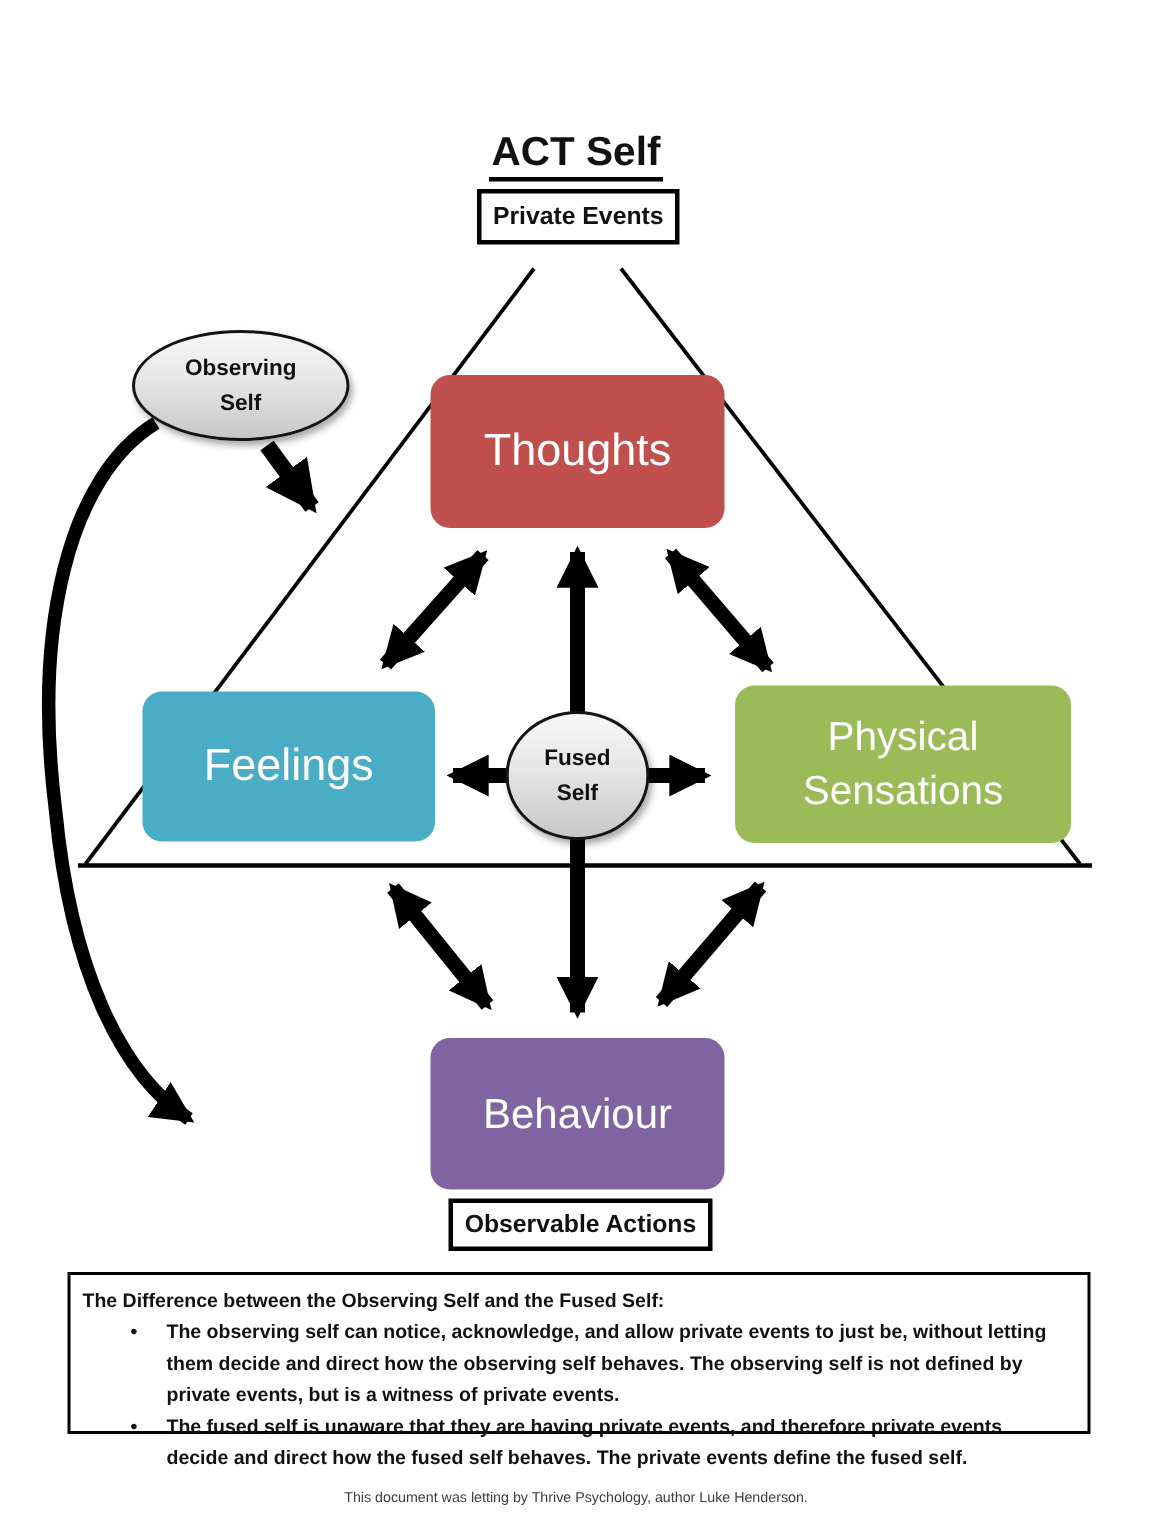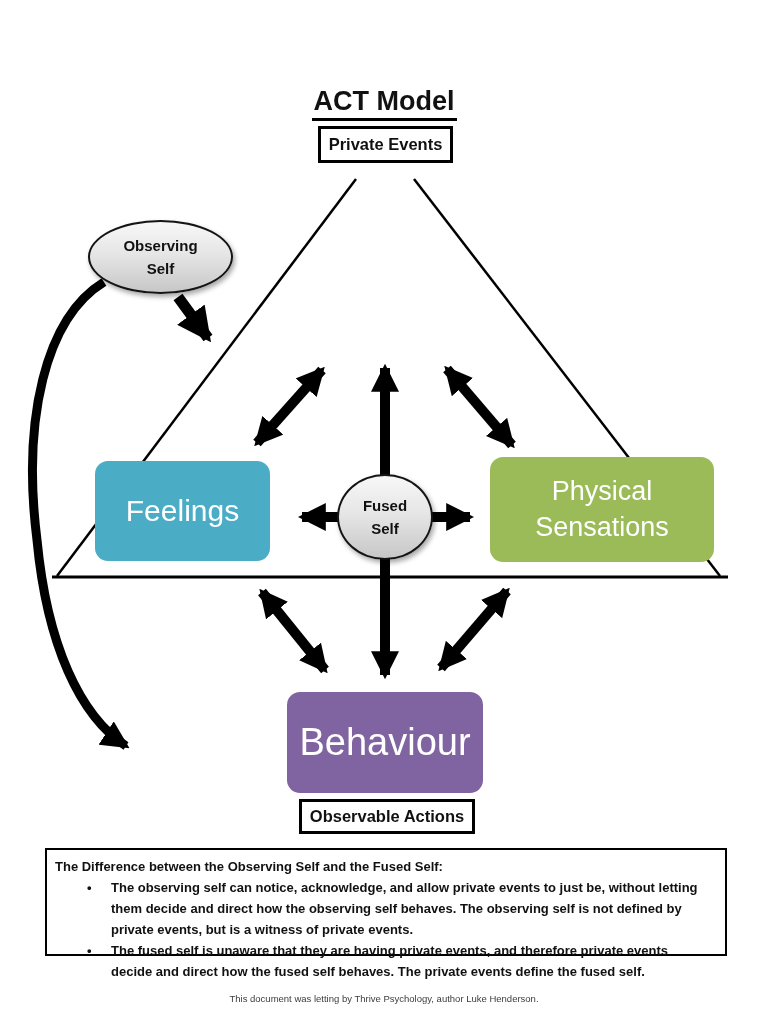--- a/index.html
+++ b/index.html
@@ -13,23 +13,23 @@
               border-bottom:3px solid #000;padding:0 2px 1px 2px;}
 
   .label-box{background:#fff;border:3px solid #000;display:flex;align-items:center;
              justify-content:center;font-weight:bold;font-size:16.5px;z-index:2;}
   .pe{left:318px;top:126px;width:135px;height:37px;}
   .oa{left:299px;top:799px;width:176px;height:35px;border-width:3.5px;}
 
   .node{border-radius:13px;display:flex;align-items:center;justify-content:center;
         color:#fff;z-index:2;text-align:center;}
   .thoughts{left:287px;top:250px;width:196px;height:102px;font-size:30px;}
-  .feelings{left:95px;top:461px;width:175px;height:100px;font-size:30px;}
+  .feelings{left:95px;top:461px;width:195px;height:100px;font-size:30px;}
   .physical{left:490px;top:457px;width:224px;height:105px;font-size:27px;line-height:1.3;padding:0 10px;}
-  .behaviour{left:287px;top:692px;width:196px;height:101px;font-size:38px;}
+  .behaviour{left:287px;top:692px;width:196px;height:101px;font-size:28px;}
 
   .oval{border:2.5px solid #141414;border-radius:50%;
         background:linear-gradient(180deg,#f7f7f7 0%,#e6e6e6 45%,#c7c7c7 100%);
         box-shadow:2px 3px 5px rgba(0,0,0,0.35);
         display:flex;flex-direction:column;align-items:center;justify-content:center;
         font-weight:bold;font-size:15px;line-height:1.55;z-index:3;}
   .obs{left:88px;top:220px;width:145px;height:74px;}
   .fused{left:337px;top:474px;width:96px;height:86px;}
 
   .info{left:45px;top:848px;width:682px;height:108px;border:2px solid #000;
@@ -67,32 +67,35 @@
     <line x1="385" y1="517" x2="470" y2="517" stroke="#000" stroke-width="10" marker-end="url(#ah)"></line>
     <line x1="262" y1="592" x2="325" y2="670" stroke="#000" stroke-width="10" marker-start="url(#ah)" marker-end="url(#ah)"></line>
     <line x1="507" y1="591" x2="441" y2="668" stroke="#000" stroke-width="10" marker-start="url(#ah)" marker-end="url(#ah)"></line>
 
     <line x1="178" y1="297" x2="208" y2="338" stroke="#000" stroke-width="11" marker-end="url(#ahBig)"></line>
 
     <path d="M 104 282 C 45 318, 22 420, 37 540 C 47 645, 80 716, 126 746" fill="none" stroke="#000" stroke-width="9" marker-end="url(#ahBig)"></path>
   </svg>
 
   <div class="abs title">
-    <span>ACT Model</span>
+    <span>ACT Self</span>
   </div>
 
   <div class="abs label-box pe">
     <span>Private Events</span>
   </div>
 
   <div class="abs oval obs">
     <span>Observing</span>
     <span>Self</span>
   </div>
 
+  <div class="abs node thoughts" style="background-color: rgb(192, 80, 77);">
+    <span>Thoughts</span>
+  </div>
 
   <div class="abs node feelings" style="background-color: rgb(75, 172, 198);">
     <span>Feelings</span>
   </div>
 
   <div class="abs node physical" style="background-color: rgb(155, 187, 89);">
     <span>Physical Sensations</span>
   </div>
 
   <div class="abs oval fused">

